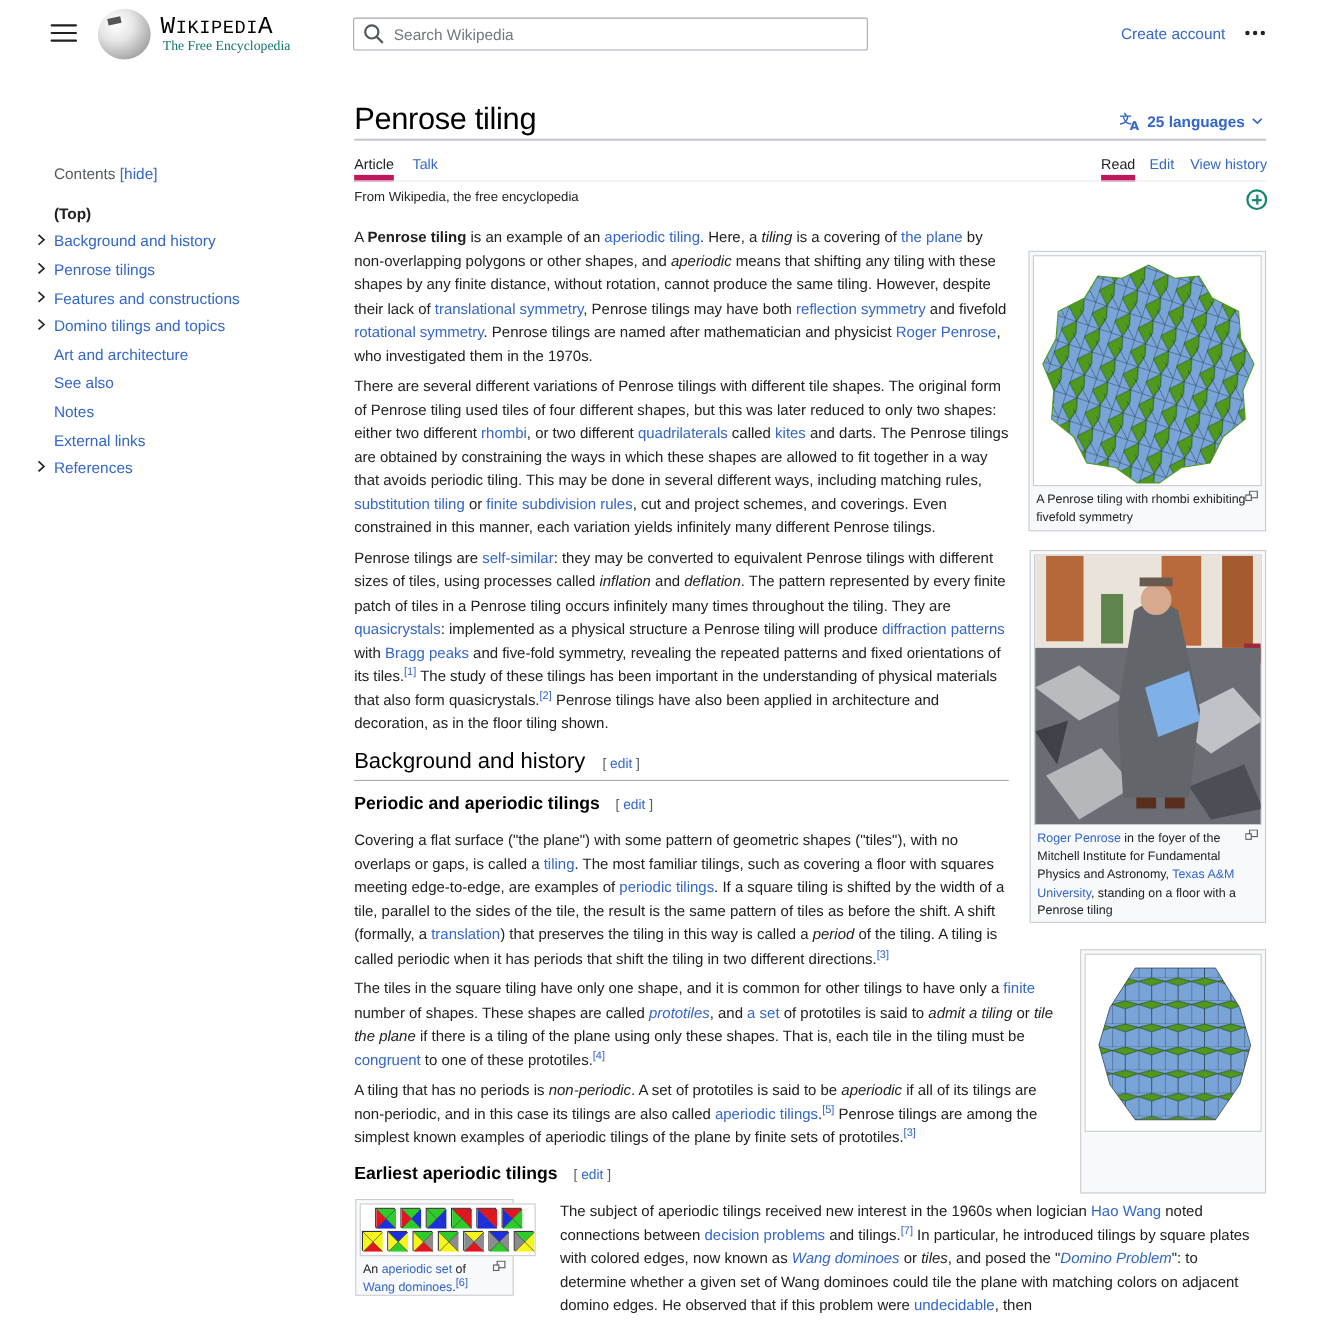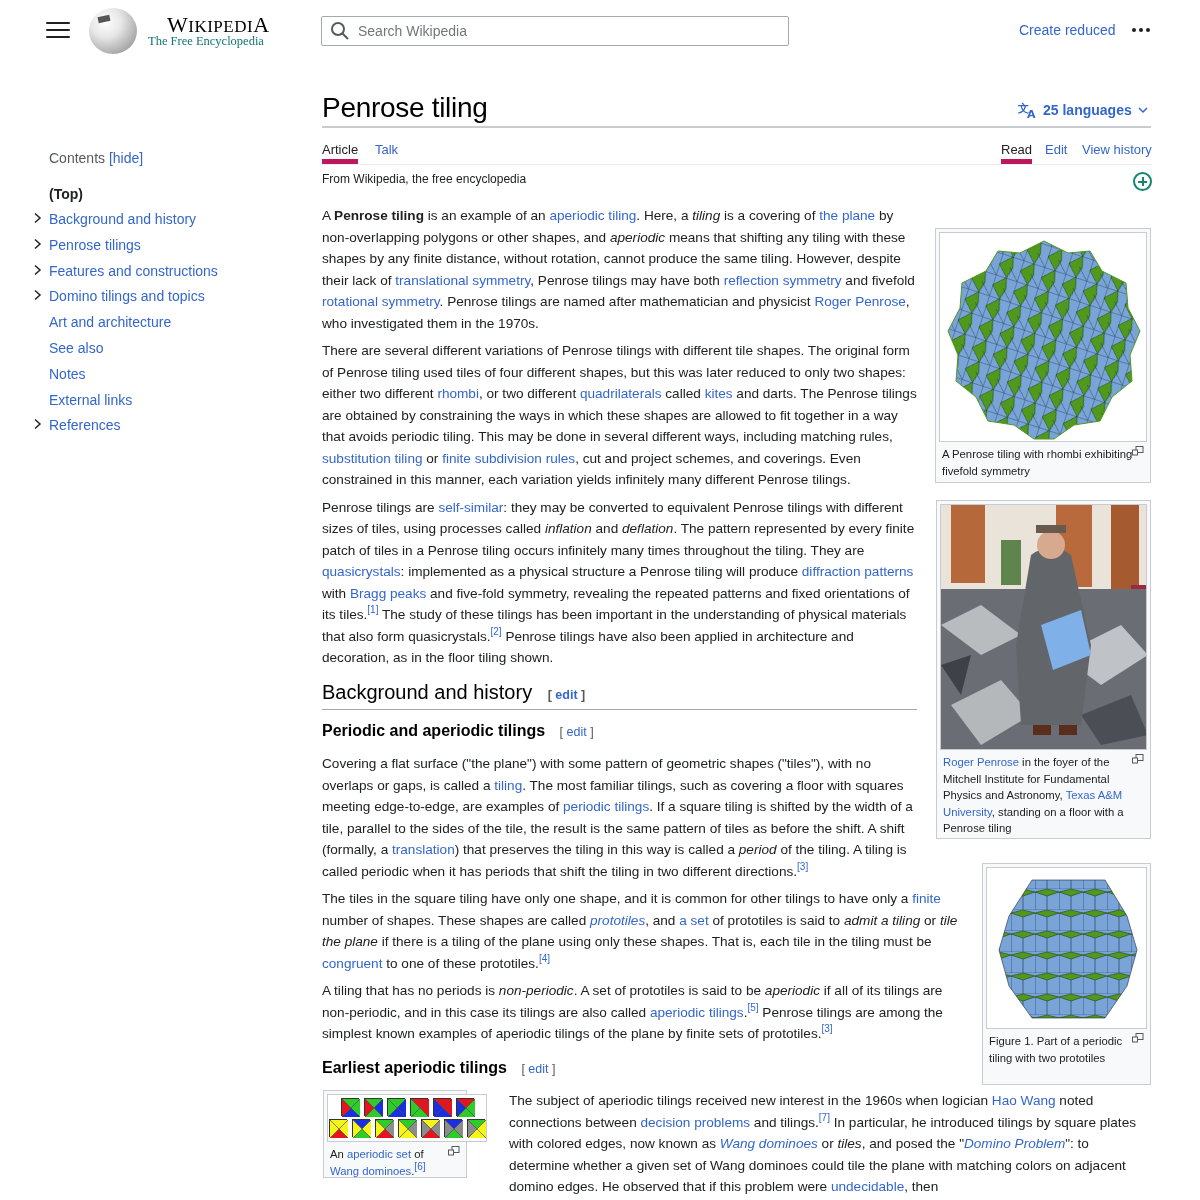--- a/index.html
+++ b/index.html
@@ -7,21 +7,21 @@
   body { font-family: "Liberation Sans", "DejaVu Sans", sans-serif; color: #202122; position: relative; }
   a, .link { color: #3366cc; text-decoration: none; cursor: pointer; }
 
   
   .header { position: absolute; top: 0; left: 0; width: 1200px; height: 64px; }
   .hamburger { position: absolute; left: 46px; top: 22px; width: 24px; height: 18px; cursor: pointer; }
   .hamburger span { display: block; height: 2px; background: #202122; margin-bottom: 5px; border-radius: 1px; }
   .logo-globe { position: absolute; left: 89px; top: 8px; width: 48px; height: 46px; border-radius: 50%;
     background: radial-gradient(circle at 35% 30%, #ffffff 0%, #e6e6e6 35%, #a8a8a8 75%, #7b7b7b 100%); }
   .logo-globe::after { content: ""; position: absolute; left: 9px; top: 8px; width: 12px; height: 6px; background: #555; transform: rotate(-12deg); }
-  .logo-wordmark { position: absolute; left: 146px; top: 12px; font-family: Liberation Serif, serif; font-size: 22px; letter-spacing: 0.5px; color: #000; margin-left: 21px; }
+  .logo-wordmark { position: absolute; left: 146px; top: 12px; font-family: Liberation Mono, monospace; font-size: 22px; letter-spacing: 0.5px; color: #000; }
   .logo-wordmark .sc { font-size: 17px; }
   .logo-tagline { position: absolute; left: 148px; top: 34px; font-family: "Liberation Serif", "DejaVu Serif", serif; font-size: 12.5px; color: #0f766e; }
   .search { position: absolute; left: 321px; top: 16px; width: 468px; height: 30px; border: 1px solid #a2a9b1; border-radius: 2px; display: flex; align-items: center; padding-left: 8px; }
   .search svg { flex: 0 0 auto; }
   .search input { border: none; outline: none; font-family: "Liberation Sans", sans-serif; font-size: 14px; color: #ec4899; margin-left: 8px; width: 400px; background: transparent; }
   .search input::placeholder { color: #72777d; }
   .create-account { position: absolute; left: 1019px; top: 22px; font-size: 14px; color: #3366cc; }
   .more-menu { position: absolute; left: 1132px; top: 28px; display: flex; gap: 3px; cursor: pointer; }
   .more-menu span { width: 4px; height: 4px; border-radius: 50%; background: #202122; display: block; }
 
@@ -47,21 +47,21 @@
   .add-icon { position: absolute; left: 1133px; top: 172px; width: 19px; height: 19px; border: 2px solid #14866d; border-radius: 50%; cursor: pointer; }
   .add-icon::before, .add-icon::after { content: ""; position: absolute; background: #14866d; }
   .add-icon::before { left: 7px; top: 3px; width: 1.6px; height: 9px; }
   .add-icon::after { left: 3px; top: 7px; width: 9px; height: 1.6px; }
 
   
   .content { position: absolute; left: 322px; top: 205px; width: 595px; font-size: 13.6px; line-height: 21.5px; color: #202122; }
   .content p { margin-bottom: 6px; }
   sup { font-size: 10px; line-height: 0; vertical-align: super; color: #3366cc; }
   .h2 { position: absolute; left: 322px; top: 681px; width: 595px; font-size: 20px; border-bottom: 1px solid #a2a9b1; padding-bottom: 5px; color: #000; }
-  .editsec { font-size: 12.5px; color: #54595d; margin-left: 10px; font-weight: bold; }
+  .editsec { font-size: 12.5px; color: #54595d; margin-left: 10px; }
   .editsec .link { color: #3366cc; }
   .h3 { position: absolute; left: 322px; font-size: 16px; font-weight: bold; color: #000; }
   .sec-text { position: absolute; left: 322px; width: 600px; font-size: 13.6px; line-height: 21.5px; color: #202122; }
   .sec-text p { margin-bottom: 6px; }
 
   
   .thumb { position: absolute; border: 1px solid #c8ccd1; background: #f8f9fa; padding: 3px; }
   .thumb .imgbox { background: #fff; border: 1px solid #c8ccd1; overflow: hidden; position: relative; }
   .thumb .cap { font-size: 11.3px; line-height: 16.6px; padding: 4px 3px 2px 3px; position: relative; color: #202122; }
   .magnify { position: absolute; right: 3px; top: 4px; width: 12px; height: 10px; }
@@ -81,21 +81,21 @@
   <div class="logo-globe"></div>
   <div class="logo-wordmark"><span>W</span><span class="sc">IKIPEDI</span><span>A</span></div>
   <div class="logo-tagline">The Free Encyclopedia</div>
   <div class="search">
     <svg width="20" height="20" viewBox="0 0 20 20">
         <circle cx="8" cy="8" r="6" fill="none" stroke="#54595d" stroke-width="2"></circle>
         <line x1="12.5" y1="12.5" x2="18" y2="18" stroke="#54595d" stroke-width="2"></line>
       </svg>
     <input type="text" placeholder="Search Wikipedia" style="">
   </div>
-  <a class="create-account">Create reduced</a>
+  <a class="create-account">Create account</a>
   <div class="more-menu">
     <span></span>
       <span></span>
       <span></span>
   </div>
 </div>
 
 <nav class="toc">
   <div class="toc-header">
     <span>Contents</span>
@@ -239,27 +239,20 @@
           <rect width="24" height="21" fill="#79a4d8"></rect>
           <polygon points="0,3 12,0 24,3 12,7" fill="#4f9a1c" stroke="#1a2a10" stroke-width="0.5"></polygon>
           <line x1="12" y1="7" x2="12" y2="21" stroke="#1c2a3a" stroke-width="0.6"></line>
           <line x1="0" y1="3" x2="0" y2="21" stroke="#1c2a3a" stroke-width="0.6"></line>
           <line x1="0" y1="21" x2="24" y2="21" stroke="#1c2a3a" stroke-width="0.4"></line>
         </pattern>
       </defs>
       <polygon points="45,12 118,12 140,48 150,82 140,118 118,150 45,150 22,118 12,82 22,48" fill="url(#cube)" stroke="#1c2a3a" stroke-width="0.6"></polygon>
     </svg>
   </div>
-  <div class="cap">
-    <span>Figure 1. Part of a periodic tiling with two prototiles</span>
-    <svg class="magnify" viewBox="0 0 12 10">
-        <rect x="4" y="0.5" width="7" height="6" fill="none" stroke="#54595d"></rect>
-        <rect x="0.5" y="4" width="5" height="5" fill="#f8f9fa" stroke="#54595d"></rect>
-      </svg>
-  </div>
 </div>
 
 <div class="thumb" style="left:323px; top:1090px; width:144px; height:88px;">
   <div class="imgbox" style="width:160px; height:48px; padding-top:3px;">
     <div class="wang-row" id="wang-row1">
         <div class="wang"><svg width="18" height="18" viewBox="0 0 18 18">
             <polygon points="0,0 18,0 9,9" fill="#2ecc28"></polygon>
             <polygon points="18,0 18,18 9,9" fill="#2ecc28"></polygon>
             <polygon points="0,18 18,18 9,9" fill="#1a2fe0"></polygon>
             <polygon points="0,0 0,18 9,9" fill="#e8141d"></polygon>

